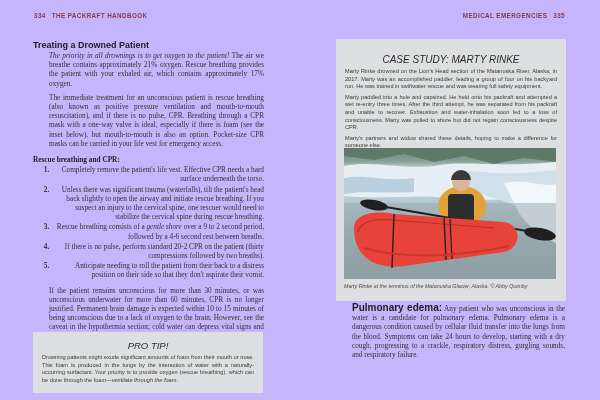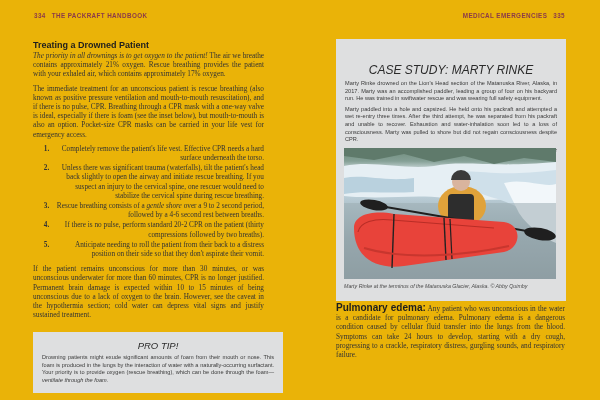--- a/index.html
+++ b/index.html
@@ -4,21 +4,21 @@
 <style>
   html, body { margin: 0; padding: 0; }
   body {
     width: 600px; height: 400px; overflow: hidden;
     background: #ffffff;
     position: relative;
     color: #2b2b2b;
   }
   .page {
     position: absolute; top: 0; height: 400px; width: 300px;
-    background: #eab308;
+    background: #c4b5fd;
   }
   .page.left { left: 0; }
   .page.right { left: 300px; }
   .spine {
     position: absolute; left: 296px; top: 0; width: 8px; height: 400px;
     background: linear-gradient(to right, #ffffff, #f3f3f3 45%, #f3f3f3 55%, #ffffff);
   }
   .running-head {
     position: absolute; top: 12px;
     font-family: "Liberation Sans", sans-serif;
@@ -35,49 +35,49 @@
     font-family: "Liberation Serif", serif;
     font-size: 7.25px; line-height: 9.2px; color: #333;
   }
 
   .col { position: absolute; }
   .left .col { left: 33px; width: 231px; top: 40px; }
   .h2 {
     font-family: "Liberation Sans", sans-serif; font-weight: bold;
     font-size: 9px; color: #1e1e1e; margin: 0 0 1px 0; line-height: 11px;
   }
-  p { margin: 0 0 5px 0; text-align: justify; }
+  p { margin: 0 0 5px 16px; text-align: justify; }
   .intro-italic { font-style: italic; }
   .subhead {
     font-family: "Liberation Serif", serif; font-weight: bold;
     font-size: 7.3px; margin: 6px 0 2px 0; color: #222;
   }
   ol { margin: 0 0 6px 0; padding-left: 18px; }
   ol li { margin: 0 0 1px 0; padding-left: 0; text-align: right; }
   ol li::marker { font-weight: bold; }
 
   .box {
     background: #dedfe0;
     position: absolute;
   }
-  .protip { left: 33px; top: 332px; width: 250px; height: 61px; }
+  .protip { left: 33px; top: 332px; width: 230px; height: 61px; }
   .box-title {
     font-family: "Liberation Sans", sans-serif; font-style: italic;
     text-align: center; color: #2b2b2b;
   }
   .protip .box-title { font-size: 9.5px; margin-top: 8px; margin-bottom: 3px; }
   .box-body {
     font-family: "Liberation Sans", sans-serif; font-size: 5.6px;
     line-height: 7.6px; color: #3a3a3a; text-align: justify;
     padding: 0 9px;
   }
   .box-body p { margin: 0 0 3px 0; }
 
   .case { left: 336px; top: 39px; width: 230px; height: 262px; }
-  .case .box-title { font-size: 12px; margin-top: 24px; margin-bottom: 3px; }
+  .case .box-title { font-size: 10px; margin-top: 15px; margin-bottom: 3px; }
 
   .photo {
     position: absolute; left: 344px; top: 148px; width: 212px; height: 131px;
     overflow: hidden;
     background: linear-gradient(to bottom, #6e8a7a 0%, #85a096 10%, #dfe9ee 18%, #c6d8e2 30%, #a9bcc4 48%, #8e9fa6 70%, #7d8c91 100%);
   }
   .photo svg { display: block; }
   .caption {
     position: absolute; left: 344px; top: 283px; width: 214px;
     font-family: "Liberation Sans", sans-serif; font-style: italic;
@@ -97,20 +97,21 @@
 
 <div class="page left">
   <div class="running-head">
     <span class="num">334</span><span>THE PACKRAFT HANDBOOK</span>
   </div>
 
   <div class="col serif">
     <div class="h2">Treating a Drowned Patient</div>
     <p><span class="intro-italic">The priority in all drownings is to get oxygen to the patient!</span><span> The air we breathe contains approximately 21% oxygen. Rescue breathing provides the patient with your exhaled air, which contains approximately 17% oxygen.</span></p>
     <p>The immediate treatment for an unconscious patient is rescue breathing (also known as positive pressure ventilation and mouth-to-mouth resuscitation), and if there is no pulse, CPR. Breathing through a CPR mask with a one-way valve is ideal, especially if there is foam (see the inset below), but mouth-to-mouth is also an option. Pocket-size CPR masks can be carried in your life vest for emergency access.</p>
+    <div class="subhead">Rescue breathing and CPR:</div>
     <ol>
       <li>Completely remove the patient's life vest. Effective CPR needs a hard surface underneath the torso.</li>
       <li>Unless there was significant trauma (waterfalls), tilt the patient's head back slightly to open the airway and initiate rescue breathing. If you suspect an injury to the cervical spine, one rescuer would need to stabilize the cervical spine during rescue breathing.</li>
       <li><span>Rescue breathing consists of a </span><i>gentle shore</i><span> over a 9 to 2 second period, followed by a 4-6 second rest between breaths.</span></li>
       <li>If there is no pulse, perform standard 20-2 CPR on the patient (thirty compressions followed by two breaths).</li>
       <li>Anticipate needing to roll the patient from their back to a distress position on their side so that they don't aspirate their vomit.</li>
     </ol>
     <p>If the patient remains unconscious for more than 30 minutes, or was unconscious underwater for more than 60 minutes, CPR is no longer justified. Permanent brain damage is expected within 10 to 15 minutes of being unconscious due to a lack of oxygen to the brain. However, see the caveat in the hypothermia section; cold water can depress vital signs and justify sustained treatment.</p>
   </div>
 </div>

